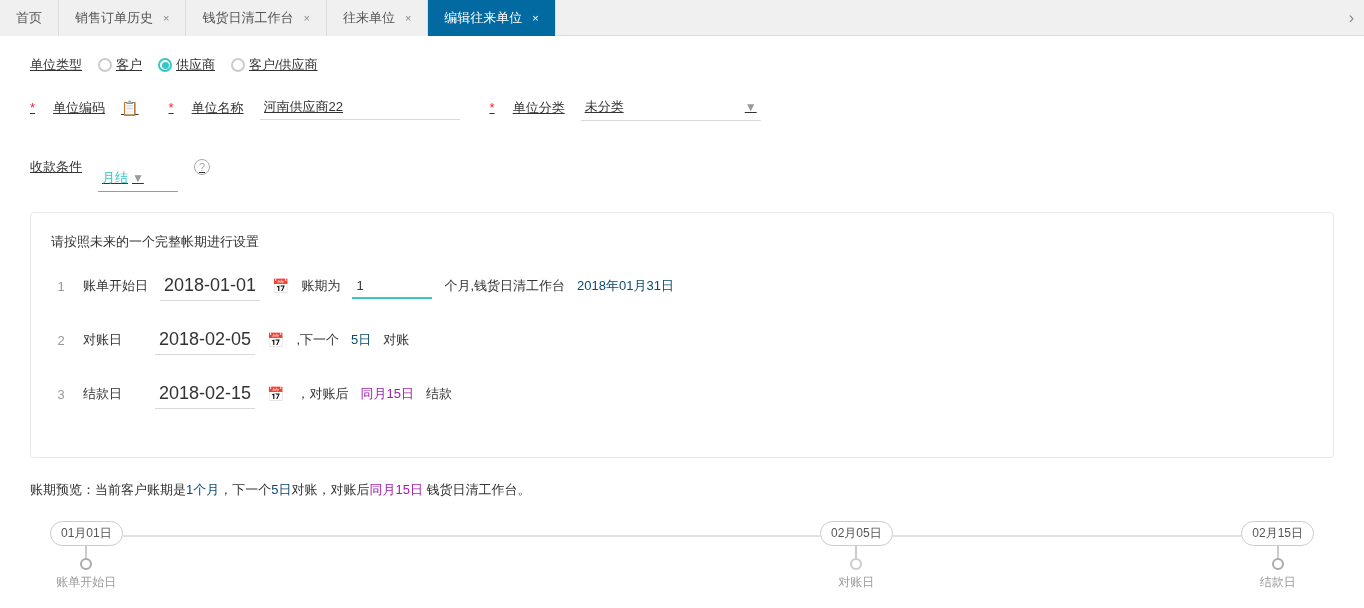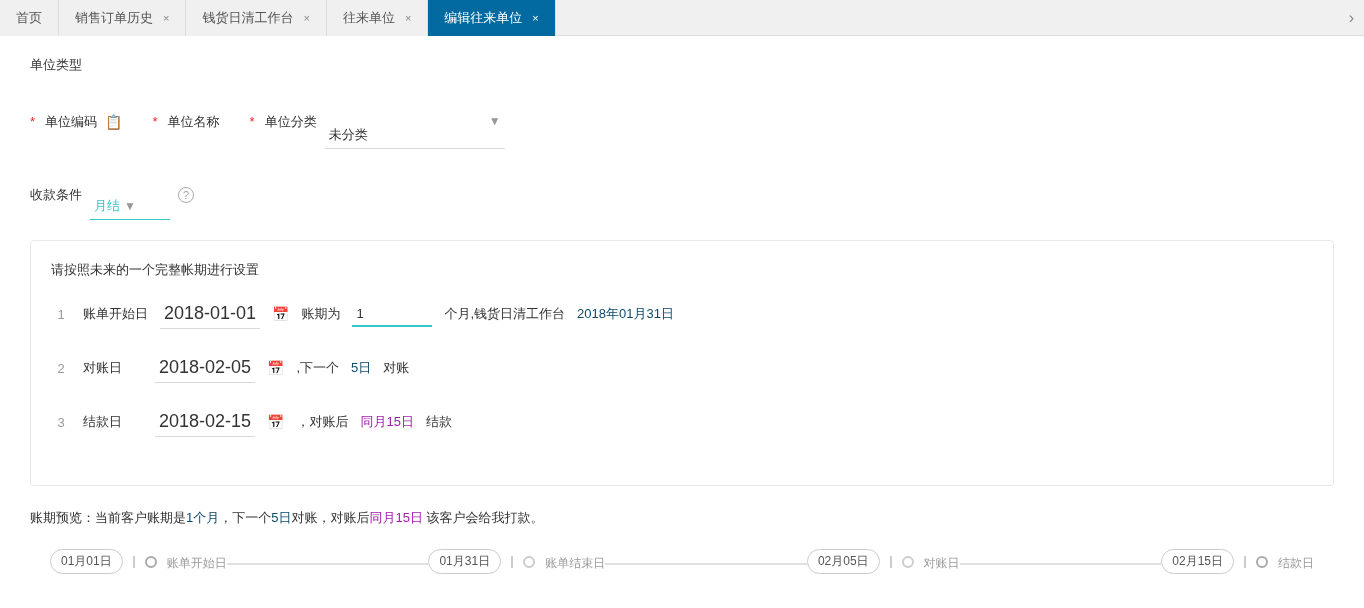--- a/index.html
+++ b/index.html
@@ -61,21 +61,22 @@
     .form-row {
       display: flex;
       align-items: center;
       margin-bottom: 20px;
       gap: 30px;
     }
 
     .form-group {
       display: flex;
       align-items: center;
-      gap: 8px;
+      gap: 16px;
+      text-decoration: underline;
     }
 
     .form-label {
       color: #333;
       white-space: nowrap;
     }
 
     .required-star {
       color: #f5222d;
       margin-right: 2px;
@@ -131,21 +132,20 @@
       display: flex;
       align-items: center;
       border-bottom: 1px solid #d9d9d9;
       padding: 4px 4px;
       min-width: 120px;
       cursor: pointer;
       gap: 4px;
     }
     .select-value {
       flex: 1;
-      margin-top: 28px;
     }
     .select-arrow {
       color: #999;
       font-size: 12px;
     }
 
     
     .cal-icon {
       color: #36c6c6;
       cursor: pointer;
@@ -248,23 +248,23 @@
       display: flex;
       align-items: center;
       width: 100%;
       justify-content: space-between;
       position: relative;
       z-index: 1;
       padding: 0 10px;
     }
     .timeline-point {
       display: flex;
-      flex-direction: row;
-      align-items: center;
-      gap: 10px;
+      flex-direction: column;
+      align-items: center;
+      gap: 0;
     }
     .timeline-dot {
       width: 12px;
       height: 12px;
       border-radius: 50%;
       border: 2px solid #ccc;
       background: #fff;
     }
     .timeline-dot.start { border-color: #aaa; }
     .timeline-dot.end { border-color: #aaa; }
@@ -307,32 +307,47 @@
     <span class="tab-close">×</span>
   </div>
   <div class="tab-chevron">›</div>
 </div>
 
 <div class="main-content">
 
   <div class="form-row">
     <div class="form-group">
       <span class="form-label">单位类型</span>
+      <div class="radio-group">
+        <div class="radio-item">
+          <div class="radio-circle"></div>
+          <span>客户</span>
+        </div>
+        <div class="radio-item">
+          <div class="radio-circle checked"></div>
+          <span>供应商</span>
+        </div>
+        <div class="radio-item">
+          <div class="radio-circle"></div>
+          <span>客户/供应商</span>
+        </div>
+      </div>
     </div>
   </div>
 
   <div class="form-row">
     <div class="form-group">
       <span class="required-star">*</span>
       <span class="form-label">单位编码</span>
       <span class="cal-icon">📋</span>
     </div>
     <div class="form-group">
       <span class="required-star">*</span>
       <span class="form-label">单位名称</span>
+      <input class="form-input" type="text" style="width: 200px;" value="河南供应商22">
     </div>
     <div class="form-group">
       <span class="required-star">*</span>
       <span class="form-label">单位分类</span>
       <div class="form-select" style="width:180px;">
         <span class="select-value">未分类</span>
         <span class="select-arrow">▼</span>
       </div>
     </div>
   </div>
@@ -377,38 +392,32 @@
       <span class="period-label">结款日</span>
       <input class="period-input" type="text" value="2018-02-15" style="">
       <span class="cal-icon">📅</span>
       <span class="period-text">，对账后</span>
         <span class="period-highlight-teal">同月15日</span>
         <span class="period-text">结款</span>
     </div>
   </div>
 
   <div class="preview-text">
-    <span>账期预览：当前客户账期是</span><span class="period-highlight-orange">1个月</span><span>，下一个</span><span class="period-highlight-orange">5日</span><span>对账，对账后</span><span class="period-highlight-teal">同月15日</span>&nbsp;<span>该客户会给我打款。</span>
+    <span>账期预览：当前客户账期是</span><span class="period-highlight-orange">1个月</span><span>，下一个</span><span class="period-highlight-orange">5日</span><span>对账，对账后</span><span class="period-highlight-teal">同月15日</span>&nbsp;<span>钱货日清工作台。</span>
   </div>
 
   <div style="position:relative; padding: 0 10px;">
     <div class="timeline-points">
       <div class="timeline-point">
         <div class="timeline-badge">01月01日</div>
         <div style="width:2px; height:12px; background:#ccc; margin:0 auto;"></div>
         <div class="timeline-dot start"></div>
         <div class="timeline-label">账单开始日</div>
       </div>
       <div style="flex:1; height:2px; background:#e0e0e0; margin-top:14px; align-self:flex-start;"></div>
-      <div class="timeline-point">
-        <div class="timeline-badge">01月31日</div>
-        <div style="width:2px; height:12px; background:#ccc; margin:0 auto;"></div>
-        <div class="timeline-dot"></div>
-        <div class="timeline-label">账单结束日</div>
-      </div>
       <div style="flex:1; height:2px; background:#e0e0e0; margin-top:14px; align-self:flex-start;"></div>
       <div class="timeline-point">
         <div class="timeline-badge">02月05日</div>
         <div style="width:2px; height:12px; background:#ccc; margin:0 auto;"></div>
         <div class="timeline-dot"></div>
         <div class="timeline-label">对账日</div>
       </div>
       <div style="flex:1; height:2px; background:#e0e0e0; margin-top:14px; align-self:flex-start;"></div>
       <div class="timeline-point">
         <div class="timeline-badge">02月15日</div>

